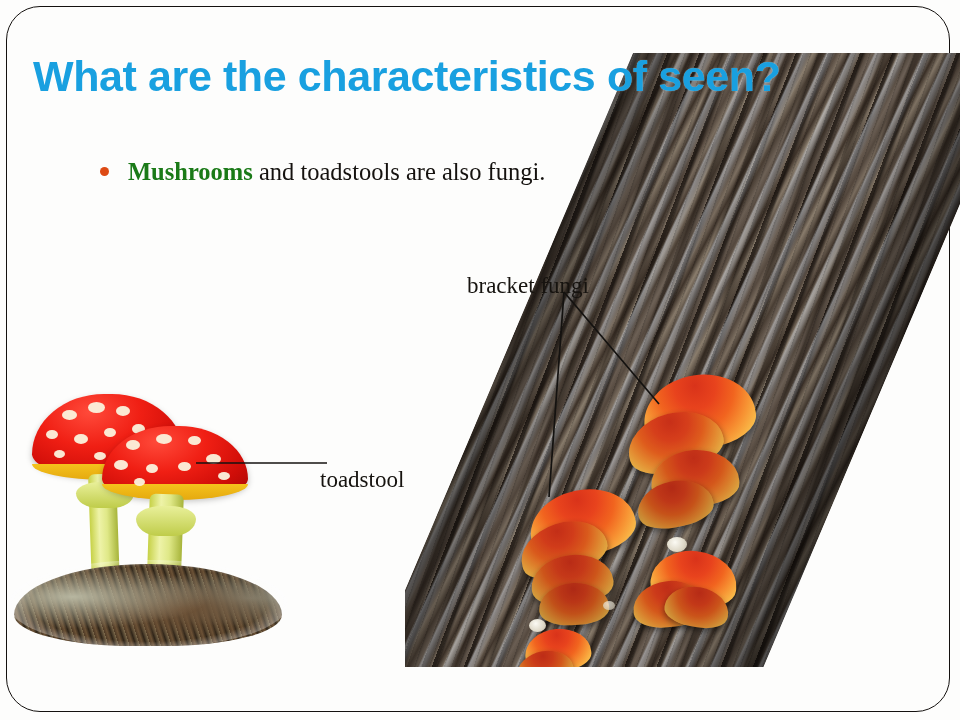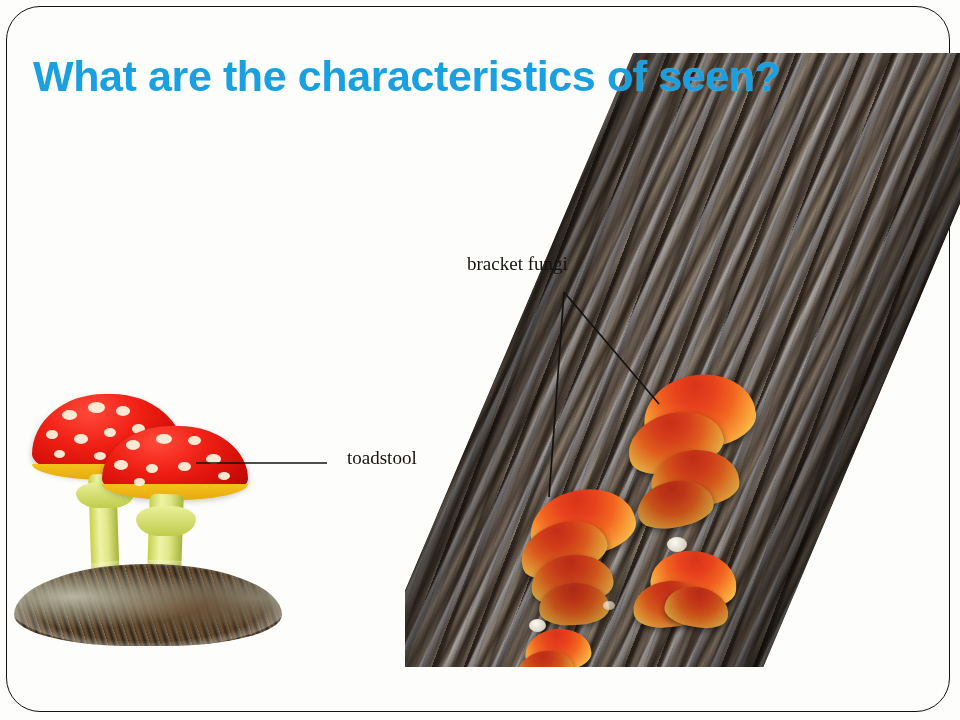--- a/index.html
+++ b/index.html
@@ -77,27 +77,28 @@
   }
   .bullet-text .kw {
     color: #1a7a17;
     font-weight: bold;
   }
 
   
   .callout {
     position: absolute;
     font-family: "Liberation Serif", serif;
-    font-size: 19px;
+    font-size: 23px;
     color: #16130f;
     white-space: nowrap;
     z-index: 7;
+    margin-top: 20px;
   }
   .callout.bracket { left: 467px; top: 253px; }
-  .callout.toadstool { left: 347px; top: 447px; }
+  .callout.toadstool { left: 320px; top: 447px; }
 
   
   .leaders {
     position: absolute;
     left: 0; top: 0;
     width: 960px; height: 720px;
     z-index: 7;
     pointer-events: none;
   }
 
@@ -332,18 +333,22 @@
   </svg>
 
   <div class="callout bracket">bracket fungi</div>
   <div class="callout toadstool">toadstool</div>
 
   <div class="title">What are the characteristics of seen?</div>
 
   <div class="bullets">
 
 
+    <div class="bullet-row">
+      <span class="bullet-dot"></span>
+      <span class="bullet-text"><span class="kw">Mushrooms</span><span> and toadstools are also fungi.</span></span>
+    </div>
 
   </div>
 
   <div class="frame"></div>
 
 </div>
 
 </body></html>

